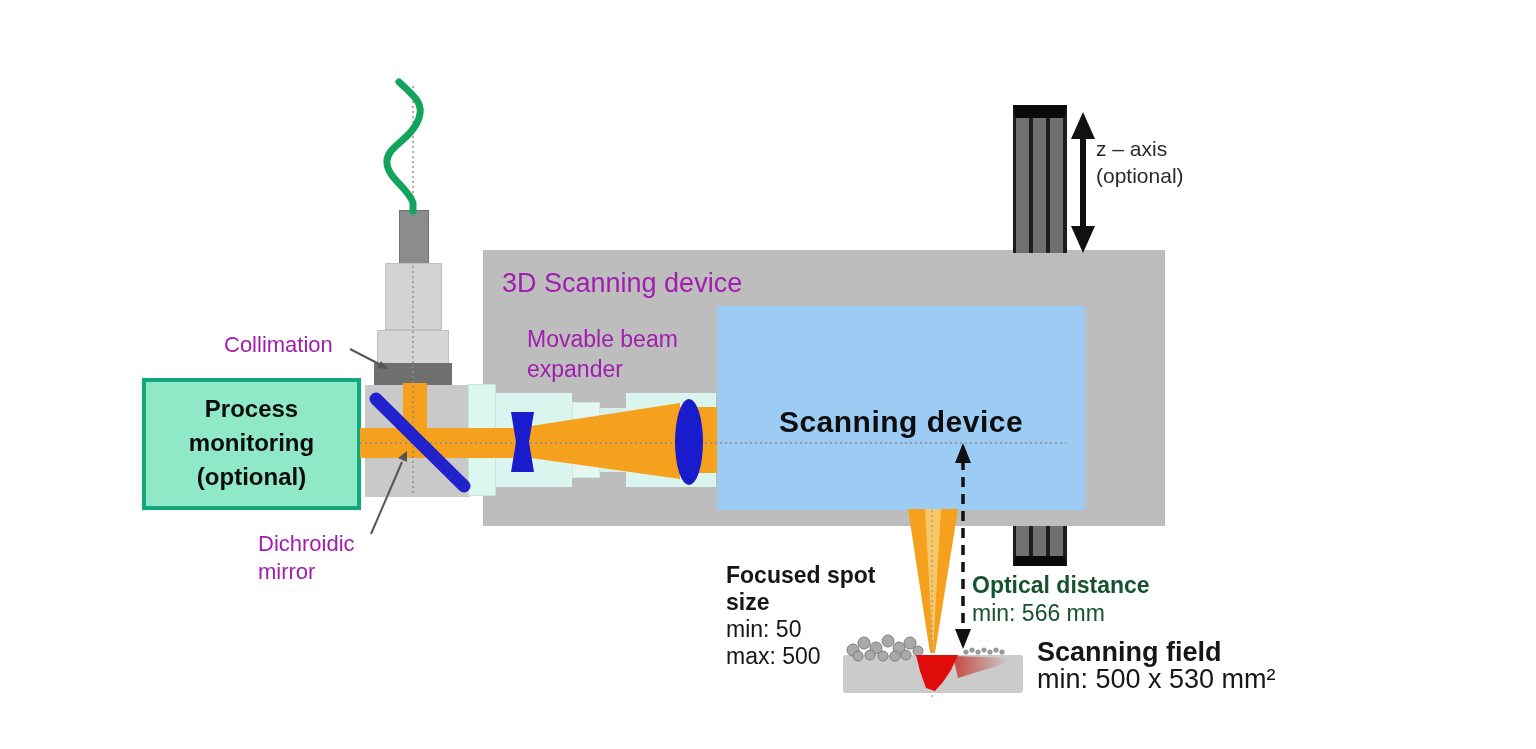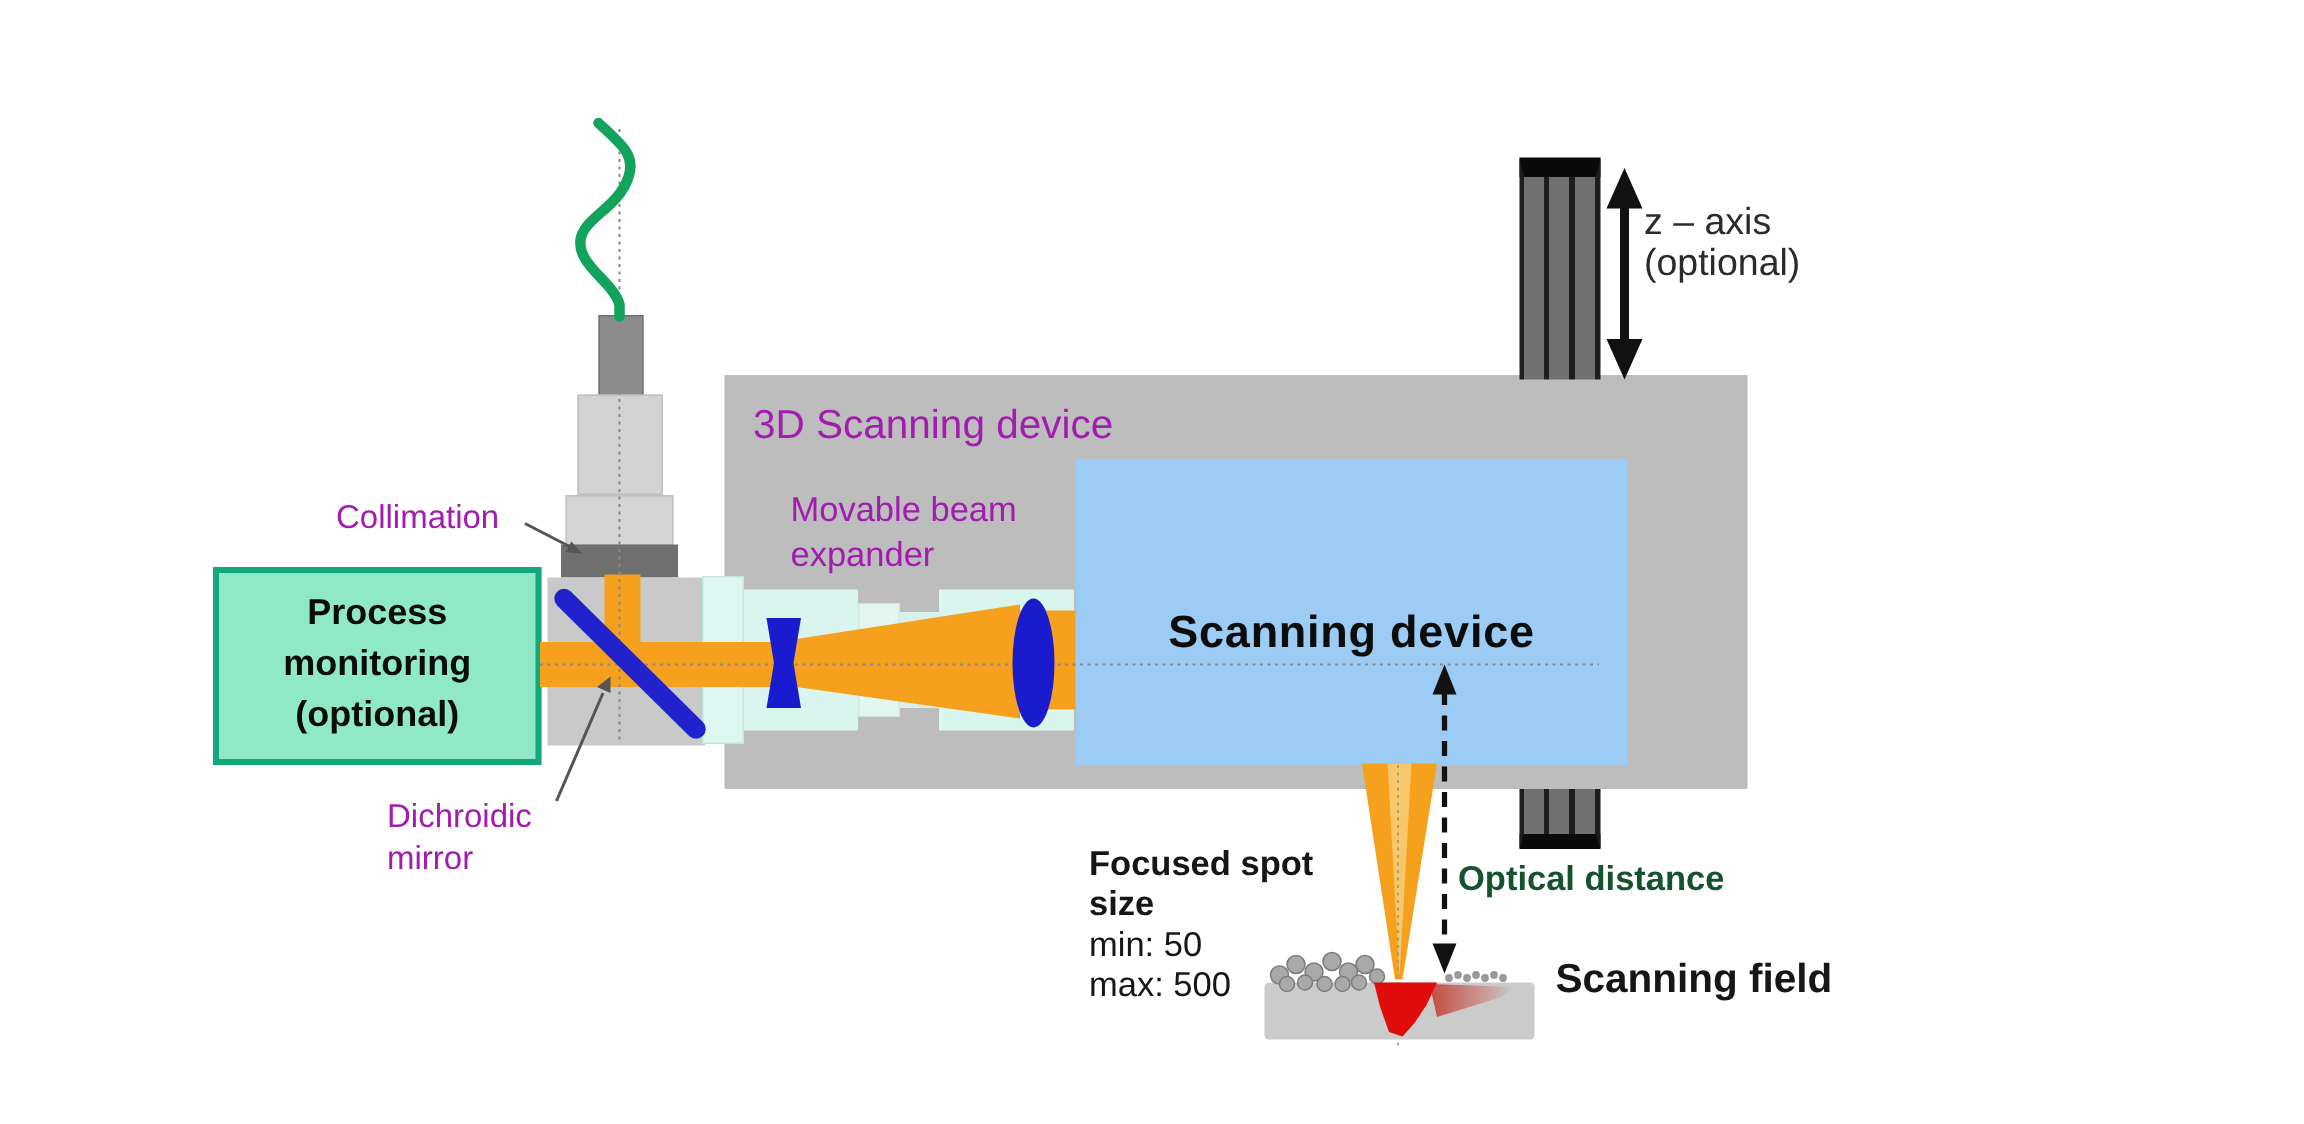--- a/index.html
+++ b/index.html
@@ -33,21 +33,21 @@
   
   .overlay{left:0;top:0;width:1536px;height:749px;pointer-events:none;}
   
   .lbl{position:absolute;color:#a21caf;}
   .t-3d{left:502px;top:268px;font-size:27px;}
   .t-movable{left:527px;top:324px;font-size:23px;line-height:30px;}
   .t-scandev{left:717px;top:405px;width:368px;text-align:center;font-size:30px;font-weight:bold;color:#0c0c0c;letter-spacing:.5px;}
   .t-process{left:142px;top:392px;width:219px;text-align:center;font-size:24px;font-weight:bold;color:#0c0c0c;line-height:34px;}
   .t-collimation{left:224px;top:332px;font-size:22px;}
   .t-dichroic{left:258px;top:530px;font-size:22px;line-height:28px;}
-  .t-zaxis{left:1096px;top:135px;font-size:25px;line-height:27px;color:#2b2b2b;}
+  .t-zaxis{left:1096px;top:135px;font-size:21px;line-height:27px;color:#2b2b2b;}
   .t-focused{left:726px;top:562px;font-size:23px;line-height:27px;color:#161616;}
   .t-optical{left:972px;top:571px;font-size:23px;line-height:28px;color:#14532d;}
   .t-field{left:1037px;top:639px;font-size:27px;line-height:27px;color:#161616;}
   .bold{font-weight:bold;}
 </style>
 </head>
 <body>
 
 <div class="stage">
 
@@ -166,19 +166,21 @@
 
   <div class="lbl t-focused">
     <div class="bold">Focused spot</div>
     <div class="bold">size</div>
     <div>min: 50</div>
     <div>max: 500</div>
   </div>
 
   <div class="lbl t-optical">
     <div class="bold">Optical distance</div>
+    <div>min: 566 mm</div>
   </div>
 
   <div class="lbl t-field">
     <div class="bold">Scanning field</div>
+    <div>min: 500 x 530 mm²</div>
   </div>
 
 </div>
 
 </body></html>

